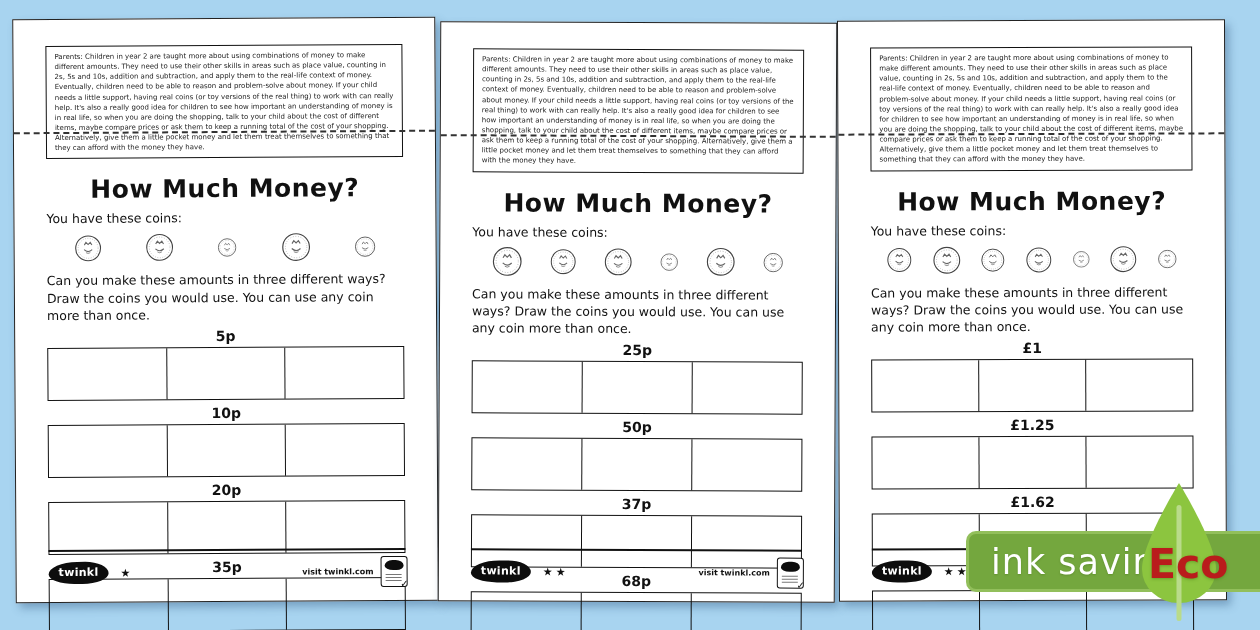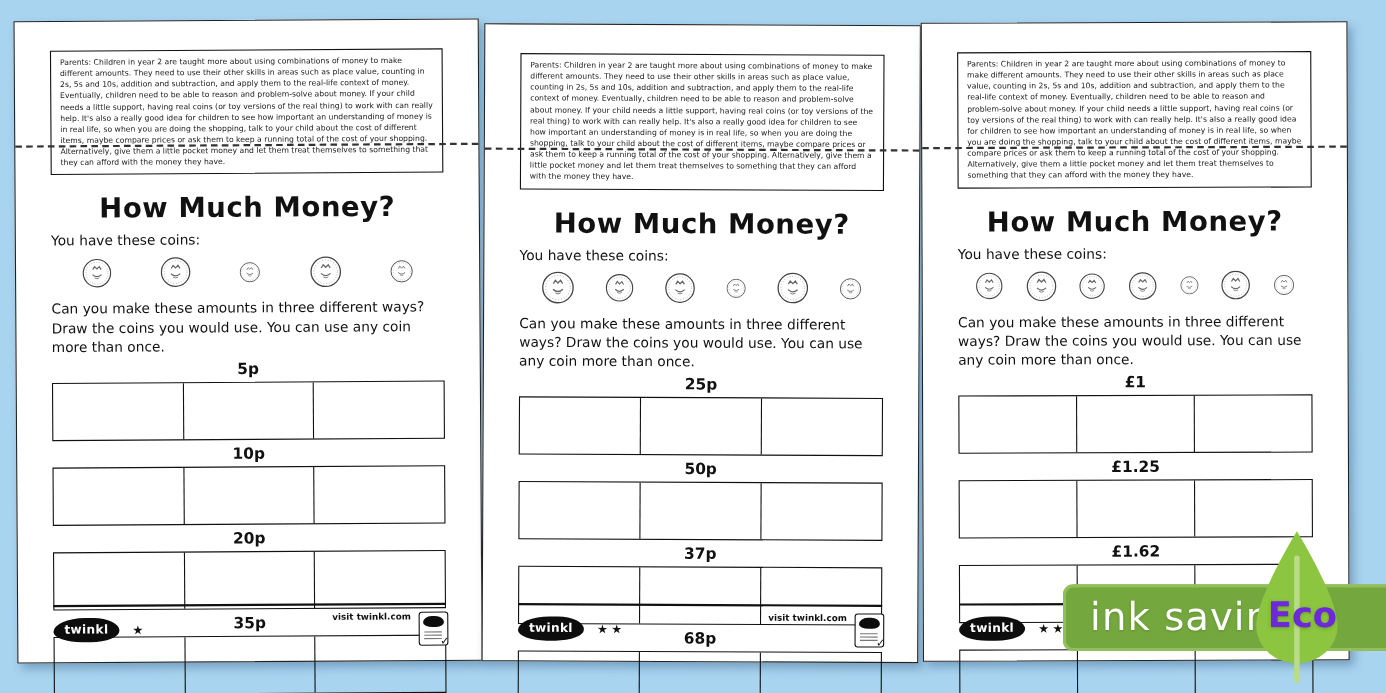--- a/index.html
+++ b/index.html
@@ -22,38 +22,38 @@
   .amount-label{text-align:center;font-weight:bold;font-size:14px;margin-bottom:3px;}
   .answer-box{display:flex;height:51px;border:1.7px solid #111;}
   .answer-cell{flex:1;}
   .answer-cell + .answer-cell{border-left:1.7px solid #111;}
   .footer-rule{position:absolute;left:32px;right:32px;bottom:50px;border-top:2.6px solid #111;}
   .page-footer{position:absolute;left:32px;right:30px;bottom:13px;height:32px;
     display:flex;align-items:center;}
   .twinkl-logo{background:#0d0d0d;color:#fff;font-weight:bold;font-size:11px;
     padding:4px 10px 5px;border-radius:55% 45% 50% 50%/65% 60% 55% 50%;letter-spacing:.3px;}
   .stars{margin-left:12px;font-size:11px;letter-spacing:3px;color:#111;}
-  .footer-right{margin-left:auto;display:flex;}
+  .footer-right{margin-left:auto;display:flex;align-items:center;}
   .visit-text{font-size:8px;font-weight:bold;margin-right:7px;}
   .quality-badge{width:25px;height:29px;border:1.2px solid #111;border-radius:3px;
     background:#fff;position:relative;}
   .quality-badge .mini-cloud{position:absolute;left:3px;right:3px;top:3px;height:10px;
     background:#0d0d0d;border-radius:50% 50% 45% 55%/70% 65% 50% 50%;}
   .quality-badge .line{position:absolute;left:4px;right:5px;height:1px;background:#777;}
   .quality-badge .check{position:absolute;right:-2px;bottom:-3px;font-size:10px;color:#111;}
   
   .eco-banner{position:absolute;left:966px;top:531px;width:302px;height:61px;
     background:#74a73e;border:3px solid #92bf5b;border-right:none;
     border-radius:10px 0 0 10px;box-sizing:border-box;z-index:50;
     display:flex;align-items:center;}
   .ink-saving-text{color:#fff;font-size:35px;margin-left:22px;letter-spacing:1px;
     text-shadow:0 1px 2px rgba(40,80,0,.25);}
   .eco-leaf{position:absolute;left:1140px;top:481px;width:78px;height:140px;z-index:51;}
   .eco-text{position:absolute;left:1148px;top:540px;width:72px;text-align:center;
-    color:#6d28d9;font-size:32px;font-weight:bold;z-index:52;
+    color:#b91c1c;font-size:41px;font-weight:bold;z-index:52;
     text-shadow:0 1px 3px rgba(70,120,20,.5);}
 </style>
 </head>
 <body>
 
 <div class="canvas">
 
   <div class="page" style="left:14px;top:18px;width:423px;height:584px;transform:rotate(-0.35deg);z-index:10;">
     <div class="page-inner">
       <div class="parents-box"><b>Parents:</b><span> Children in year 2 are taught more about using combinations of money to make different amounts. They need to use their other skills in areas such as place value, counting in 2s, 5s and 10s, addition and subtraction, and apply them to the real-life context of money. Eventually, children need to be able to reason and problem-solve about money. If your child needs a little support, having real coins (or toy versions of the real thing) to work with can really help. It's also a really good idea for children to see how important an understanding of money is in real life, so when you are doing the shopping, talk to your child about the cost of different items, maybe compare prices or ask them to keep a running total of the cost of your shopping. Alternatively, give them a little pocket money and let them treat themselves to something that they can afford with the money they have.</span></div>

